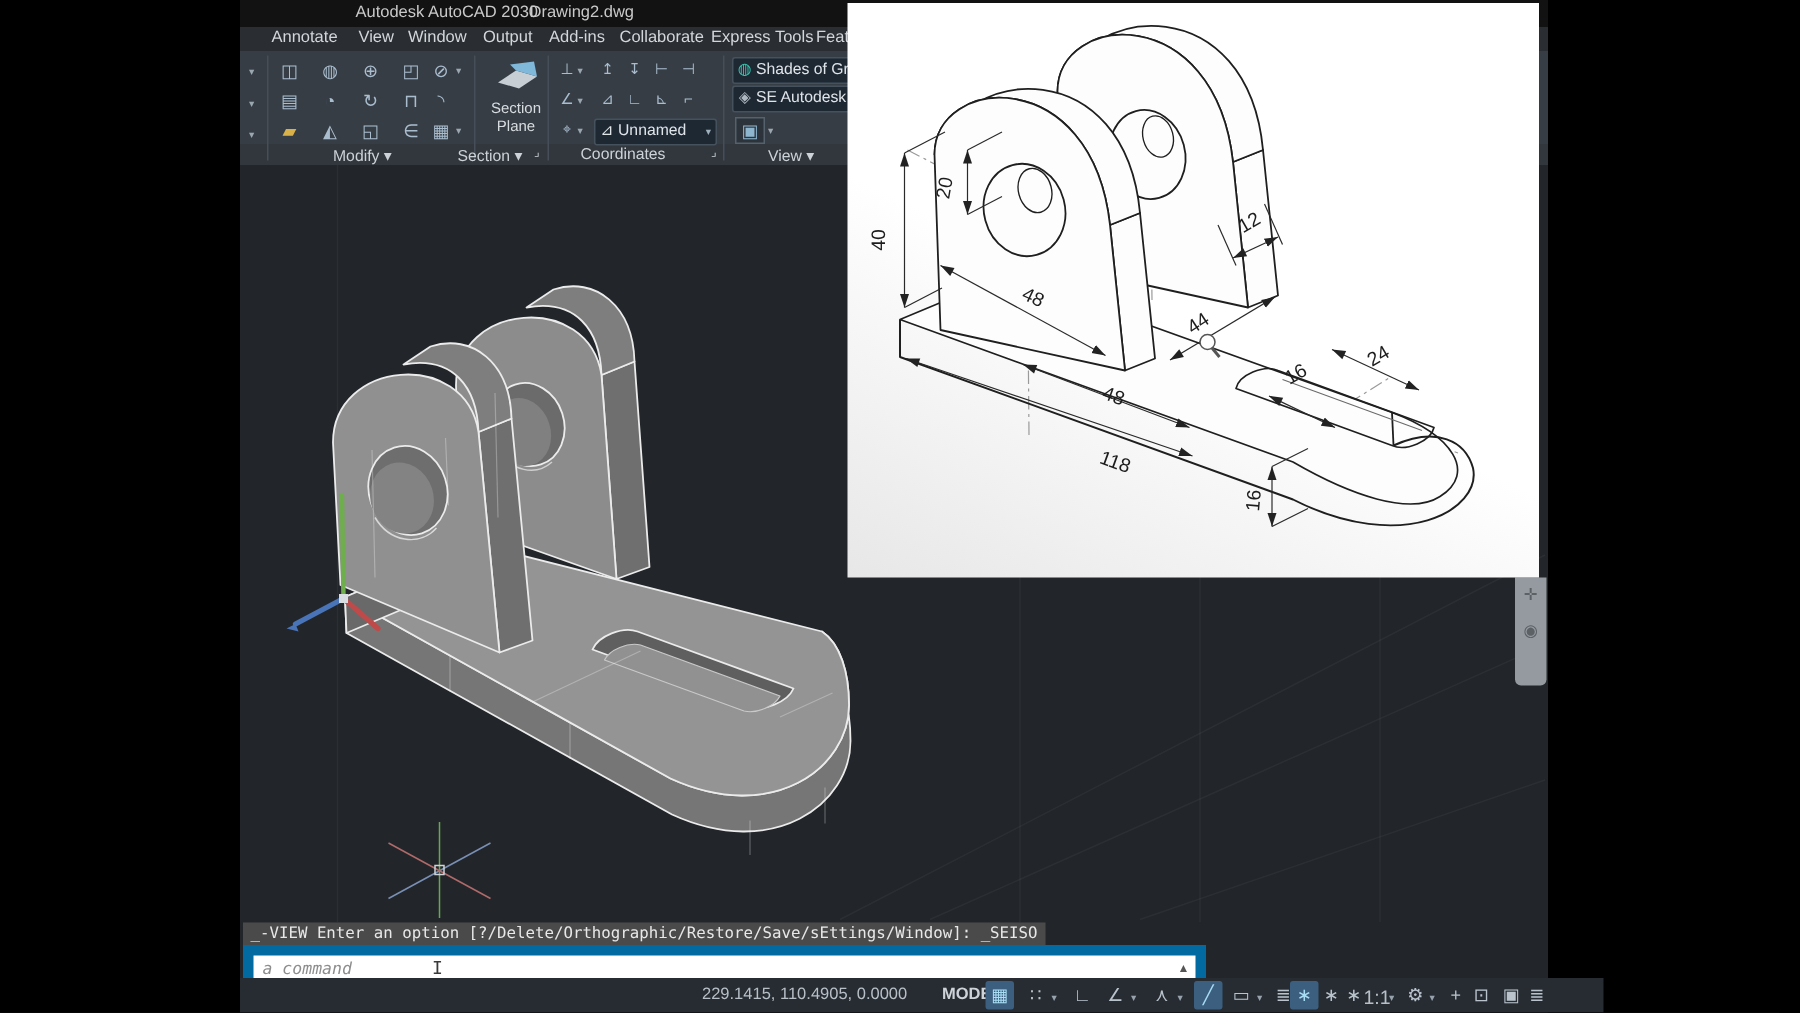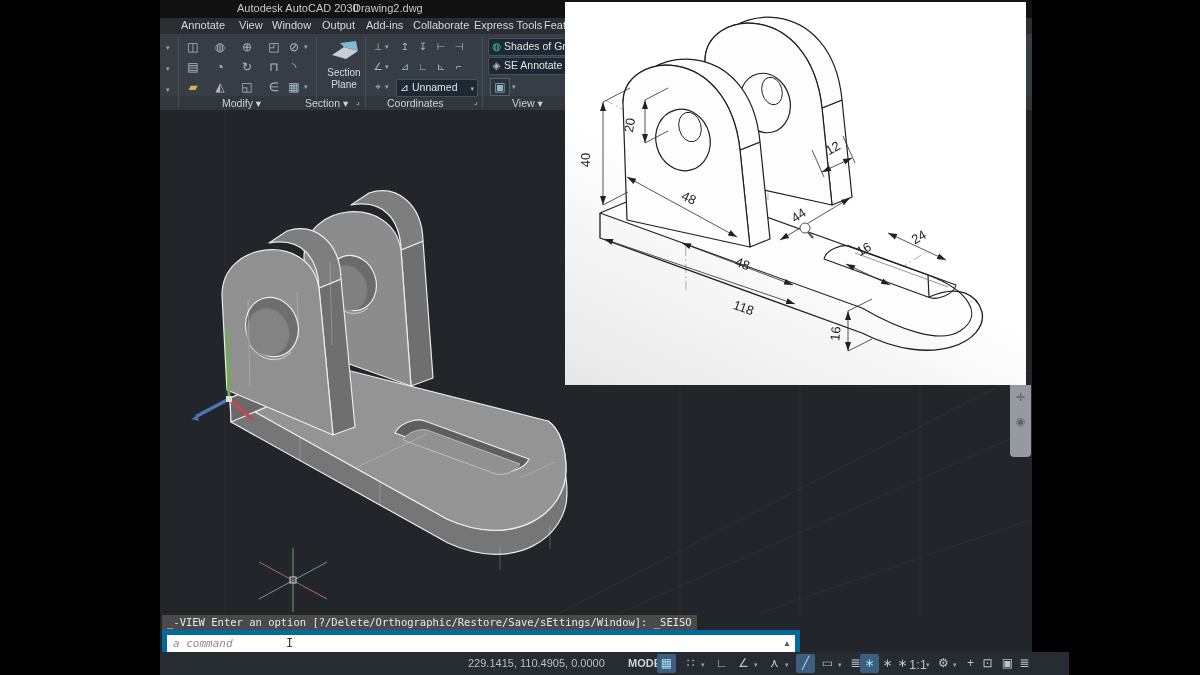--- a/index.html
+++ b/index.html
@@ -23,21 +23,21 @@
   .dd{position:absolute;height:16px;background:#1d2833;border:1px solid #45525e;border-radius:2px;
       color:#dfe4e8;font-size:10.5px;line-height:15px;white-space:nowrap;}
   .dd .dic{display:inline-block;width:15px;text-align:center;}
   .dd .da{float:right;color:#9fb0bd;font-size:7px;margin:1px 3px 0 3px;}
   .secbtn{position:absolute;text-align:center;color:#d7dce0;font-size:10px;line-height:12px;}
   
   .viewport{position:absolute;left:0;top:110px;width:872px;height:505px;background:#22262a;overflow:hidden;}
   
   .cmdhist{position:absolute;left:2px;top:615px;background:#4a4a4a;color:#e8e8e8;
      font-family:"DejaVu Sans Mono",monospace;font-size:10.5px;padding:1px 5px 2px 5px;white-space:nowrap;}
-  .cmdinput{position:absolute;left:2px;top:630px;width:628px;height:18px;background:#ffffff;border:5px solid #0369a1;text-align:center;}
+  .cmdinput{position:absolute;left:2px;top:630px;width:628px;height:18px;background:#ffffff;border:7px solid #0369a1;text-align:center;}
   .cmdinput .ph{position:absolute;left:6px;top:2px;font-style:italic;color:#8d8d8d;font-size:11px;
      font-family:"DejaVu Sans Mono",monospace;}
   .cmdinput .caret{position:absolute;left:119px;top:1px;color:#3a3a3a;font-size:12px;font-family:"DejaVu Sans Mono",monospace;}
   .cmdinput .up{position:absolute;right:4px;top:4px;color:#555;font-size:8px;}
   
   .statusbar{position:absolute;left:0;top:652px;width:909px;height:23px;background:#272c33;}
   .sb-text{position:absolute;top:5px;font-size:11px;color:#b8bfc7;white-space:nowrap;}
   .sb-icon{position:absolute;top:2px;width:19px;height:19px;text-align:center;line-height:19px;
      color:#bac3cc;font-size:12px;border-radius:2px;}
   .sb-icon.hl{background:#3c5f80;color:#a8ddf5;}
@@ -132,21 +132,21 @@
         <span class="dic">⊿</span><span>Unnamed</span><span class="da">▾</span>
       </div>
       <span class="plabel" style="left:227px">Coordinates</span>
       <span class="plabel" style="left:314px;font-size:8px">⌟</span>
       <div class="sep" style="left:322px"></div>
 
       <div class="dd" style="left:328px;top:4px;width:112px">
         <span class="dic" style="color:#39c6b0">◍</span><span>Shades of Gray</span><span class="da">▾</span>
       </div>
       <div class="dd" style="left:328px;top:23px;width:112px">
-        <span class="dic" style="color:#aeb8c0">◈</span><span>SE Annotate</span><span class="da">▾</span>
+        <span class="dic" style="color:#aeb8c0">◈</span><span>SE Autodesk</span><span class="da">▾</span>
       </div>
       <span class="icon" style="left:330px;top:44px;color:#8fb6cf;border:1px solid #55626d;background:#2c333a">▣</span>
       <span class="arrow" style="left:352px;top:49px">▾</span>
       <span class="plabel" style="left:352px"><span>View</span> ▾</span>
     </div>
 
     <div class="viewport">
       <svg width="872" height="505" viewBox="160 110 872 505">
 
         <g stroke="#ffffff" stroke-opacity="0.045" stroke-width="1">

